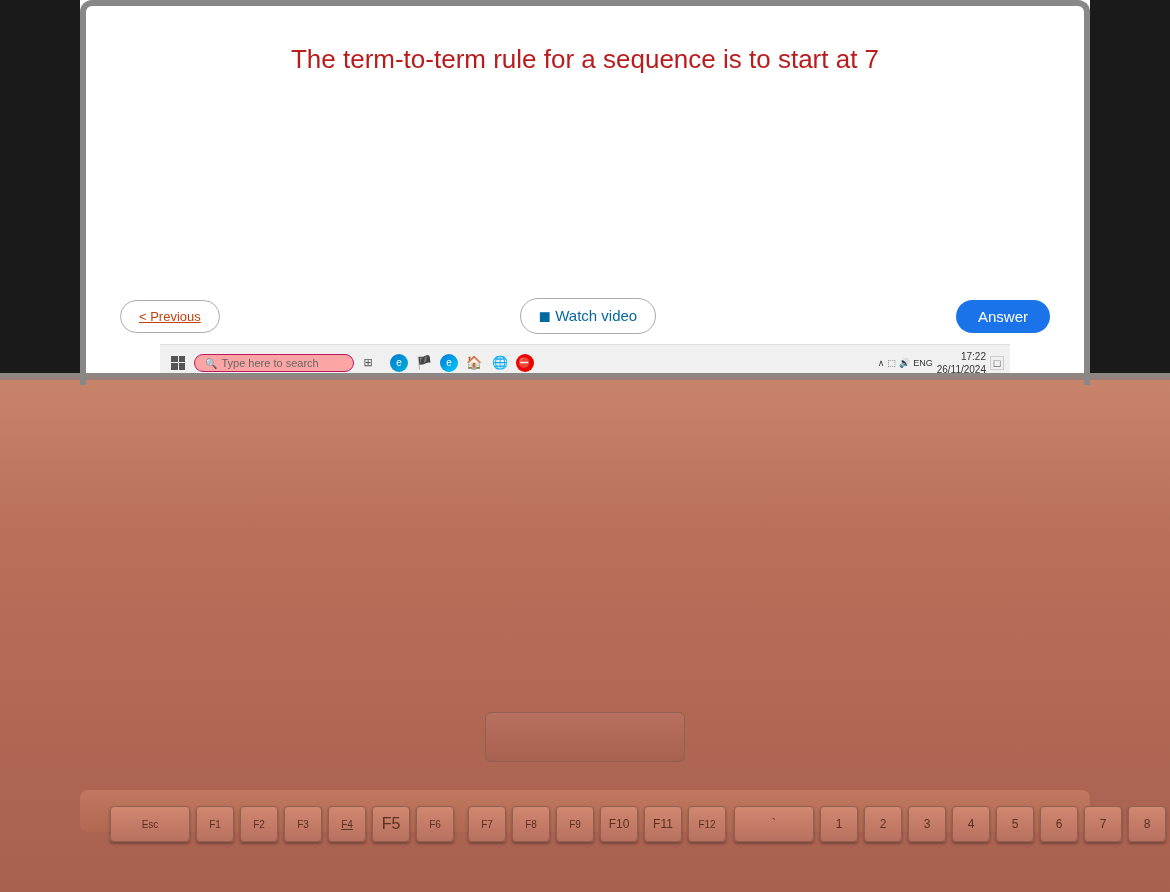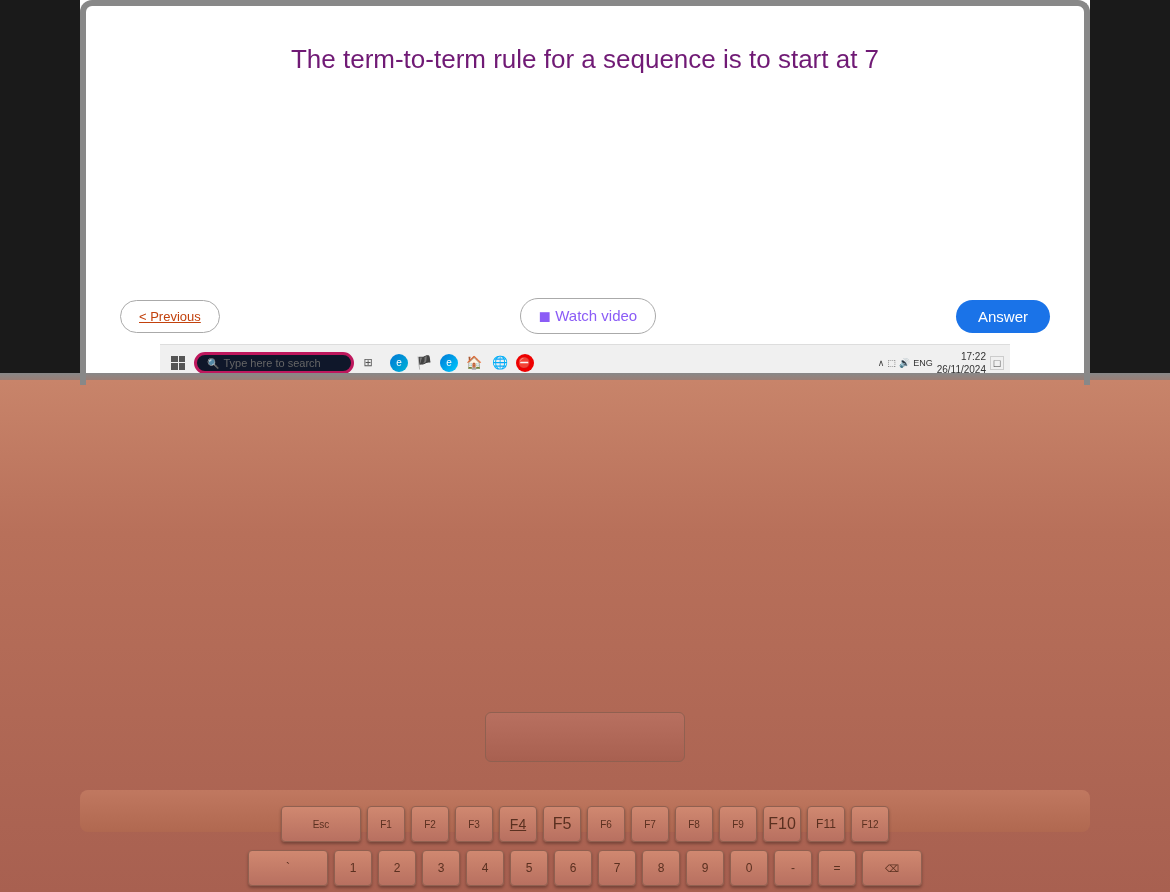--- a/index.html
+++ b/index.html
@@ -30,21 +30,21 @@
       height: 100%;
       background: white;
       display: flex;
       flex-direction: column;
       padding: 40px 120px 0 120px;
       position: relative;
     }
 
     .question-text {
       font-size: 26px;
-      color: #701a75;
+      color: #b91c1c;
       text-align: center;
       line-height: 1.5;
       margin-bottom: 30px;
       font-weight: 400;
     }
 
     .work-out-text {
       font-size: 24px;
       color: #222;
       text-align: left;
@@ -77,21 +77,21 @@
       gap: 4px;
       text-decoration: underline;
     }
 
     .btn-watch-video {
       background: white;
       border: 1.5px solid #aaa;
       border-radius: 20px;
       padding: 8px 18px;
       font-size: 15px;
-      color: #8b5cf6;
+      color: #0369a1;
       cursor: pointer;
       display: flex;
       align-items: center;
       gap: 6px;
     }
 
     .btn-answer {
       background: #1a73e8;
       border: none;
       border-radius: 20px;
@@ -120,22 +120,22 @@
     .taskbar-start {
       width: 24px;
       height: 24px;
       display: flex;
       align-items: center;
       justify-content: center;
       cursor: pointer;
     }
 
     .taskbar-search {
-      background: #0f172a;
-      border: 3px solid #be185d;
+      background: #fca5a5;
+      border: 1px solid #be185d;
       border-radius: 12px;
       padding: 2px 10px;
       font-size: 11px;
       color: #666;
       display: flex;
       align-items: center;
       gap: 4px;
       min-width: 160px;
     }
 
@@ -205,21 +205,21 @@
     .keyboard-area {
       position: absolute;
       top: 410px;
       left: 80px;
       right: 80px;
       bottom: 60px;
       background: linear-gradient(180deg, #c07860 0%, #b06850 100%);
       border-radius: 8px;
       padding: 16px 30px;
       display: flex;
-      flex-direction: column;
+      flex-direction: row;
       gap: 8px;
     }
 
     .key-row {
       display: flex;
       gap: 6px;
       justify-content: center;
     }
 
     .key {
@@ -366,27 +366,27 @@
 <div class="laptop-hinge"></div>
 
 <div class="laptop-body">
   <div class="keyboard-area">
 
     <div class="key-row">
       <div class="key wider" style="font-size:10px;">Esc</div>
       <div class="key" style="font-size:10px;">F1</div>
       <div class="key" style="font-size:10px;">F2</div>
       <div class="key" style="font-size:10px;">F3</div>
-      <div class="key" style="font-size:14px;text-decoration:underline;">F4</div>
+      <div class="key" style="font-size:10px;text-decoration:underline;">F4</div>
       <div class="key" style="font-size:16px;">F5</div>
       <div class="key" style="font-size:10px;">F6</div>
-      <div class="key" style="font-size:10px;">F7</div>
+      <div class="key" style="font-size:10px;margin-left:8px;">F7</div>
       <div class="key" style="font-size:10px;">F8</div>
       <div class="key" style="font-size:10px;">F9</div>
-      <div class="key" style="font-size:16px;">F10</div>
+      <div class="key" style="font-size:12px;">F10</div>
       <div class="key" style="font-size:12px;">F11</div>
       <div class="key" style="font-size:10px;">F12</div>
     </div>
 
     <div class="key-row">
       <div class="key wider">`</div>
       <div class="key">1</div>
       <div class="key">2</div>
       <div class="key">3</div>
       <div class="key">4</div>

